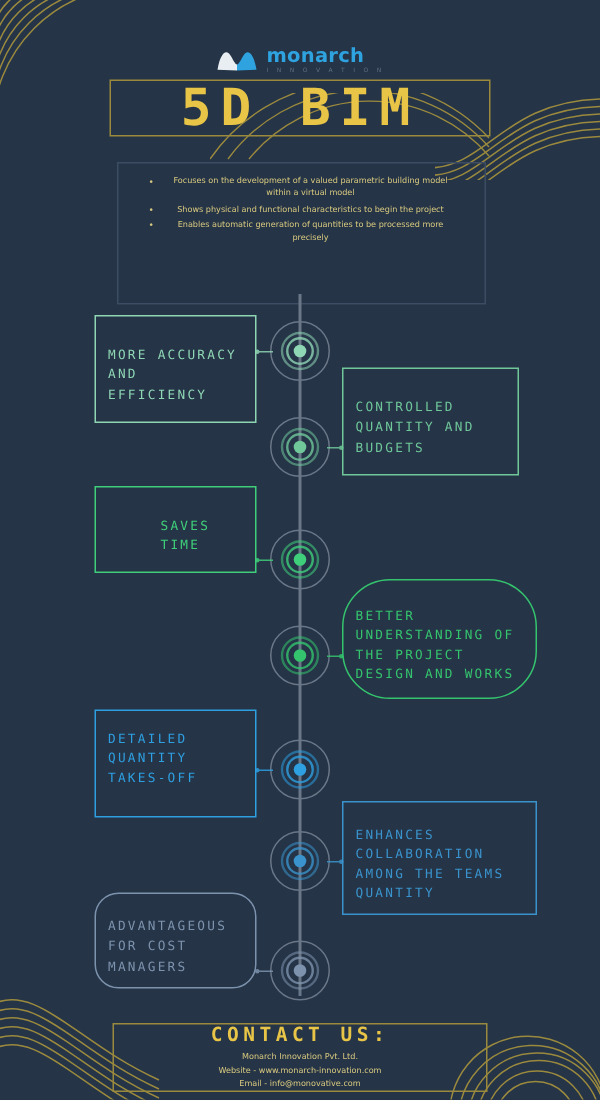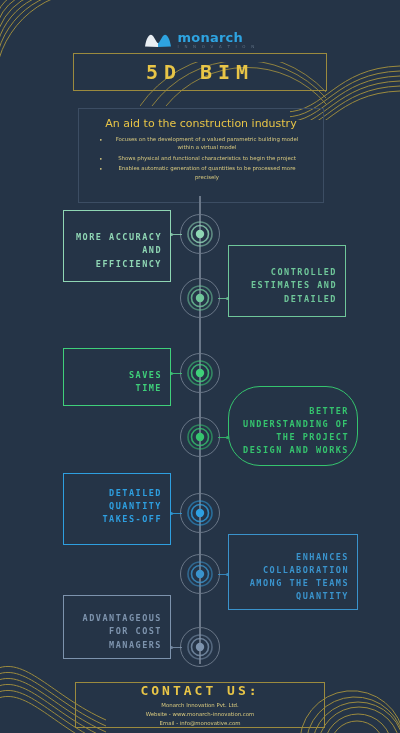--- a/index.html
+++ b/index.html
@@ -32,21 +32,21 @@
     font-family:"DejaVu Sans", sans-serif;
     font-size:4px; color:#5f7184; letter-spacing:2.2px; margin-top:1px;
   }
   .title-frame {
     position:absolute; left:73px; top:53px; width:254px; height:38px;
     border:1px solid #9b8a3e;
   }
   .title-text {
     position:absolute; left:73px; top:53px; width:254px; height:38px;
     display:flex; align-items:center; justify-content:center;
-    color:#e8c547; font-size:20px; font-weight:bold; letter-spacing:6px;
+    color:#e8c547; font-size:34px; font-weight:bold; letter-spacing:6px;
   }
 
   
   .intro {
     position:absolute; left:78px; top:108px; width:246px; height:95px;
     border:1px solid #3c4d63; padding:8px 12px 6px;
   }
   .intro-title {
     font-family:"DejaVu Sans", sans-serif;
     color:#e8c547; font-size:11px; text-align:center; margin-bottom:5px;
@@ -79,21 +79,21 @@
 
   
   .box {
     position:absolute; border:1px solid;
     display:flex; flex-direction:column;
     align-items:center; justify-content:center;
     padding:6px 8px;
   }
   .box .lbl {
     font-size:8.5px; letter-spacing:1.5px; line-height:1.55;
-    text-align:right; font-weight:bold;margin-top:17px;
+    text-align:left; font-weight:normal;margin-top:17px;
   }
   .box .rule {
     width:62%; height:1px; margin-top:7px;
   }
 
   
   .contact {
     position:absolute; left:75px; top:682px; width:250px; height:46px;
     border:1px solid #9b8a3e;
     display:flex; flex-direction:column; align-items:center; justify-content:flex-start;
@@ -183,21 +183,20 @@
       <div class="logo-text">
         <span class="logo-name">monarch</span>
         <span class="logo-sub">I N N O V A T I O N</span>
       </div>
     </div>
     <div class="title-frame"></div>
     <div class="title-text">5D BIM</div>
   </div>
 
   <div class="intro">
-    <div class="intro-title">An aid to the construction industry</div>
     <ul>
       <li>Focuses on the development of a valued parametric building model within a virtual model</li>
       <li>Shows physical and functional characteristics to     begin the project</li>
       <li>Enables automatic generation of quantities to be     processed more precisely</li>
     </ul>
   </div>
 
   <div class="spine"></div>
 
   <div id="timeline-layer">
@@ -217,33 +216,33 @@
       <div class="node" style="left: 200px; top: 298px;"><svg viewBox="0 0 54 54" width="54" height="54">
           <circle cx="27" cy="27" r="19.5" fill="none" stroke="#6a7788" stroke-width="1"></circle>
           <circle cx="27" cy="27" r="12" fill="none" stroke="#6fc79a" stroke-width="1.6" opacity=".55"></circle>
           <circle cx="27" cy="27" r="8.5" fill="none" stroke="#6fc79a" stroke-width="1.6" opacity=".8"></circle>
           <circle cx="27" cy="27" r="4.2" fill="#6fc79a"></circle>
         </svg></div>
       <div class="conn" style="background: rgb(111, 199, 154); opacity: 0.85; top: 298px; left: 218px; width: 10px;">
         <span class="dot" style="right:-1px;background:#6fc79a"></span>
       </div>
       <div class="box" style="left: 228px; top: 245px; width: 118px; height: 72px; border-color: rgb(111, 199, 154);">
-        <div class="lbl" style="color: rgb(111, 199, 154);">CONTROLLED ESTIMATES AND DETAILED</div>
+        <div class="lbl" style="color: rgb(111, 199, 154);">CONTROLLED QUANTITY AND BUDGETS</div>
         <div class="rule" style="background: rgb(111, 199, 154); opacity: 0.75;"></div>
       </div>
       <div class="node" style="left: 200px; top: 373px;"><svg viewBox="0 0 54 54" width="54" height="54">
           <circle cx="27" cy="27" r="19.5" fill="none" stroke="#6a7788" stroke-width="1"></circle>
           <circle cx="27" cy="27" r="12" fill="none" stroke="#3fcf7a" stroke-width="1.6" opacity=".55"></circle>
           <circle cx="27" cy="27" r="8.5" fill="none" stroke="#3fcf7a" stroke-width="1.6" opacity=".8"></circle>
           <circle cx="27" cy="27" r="4.2" fill="#3fcf7a"></circle>
         </svg></div>
       <div class="conn" style="background: rgb(63, 207, 122); opacity: 0.85; top: 373px; left: 171px; width: 11px;">
         <span class="dot" style="left:-1px;background:#3fcf7a"></span>
       </div>
-      <div class="box" style="left: 63px; top: 348px; width: 108px; height: 58px; border-color: rgb(63, 207, 122); padding-left: 43px;">
+      <div class="box" style="left: 63px; top: 324px; width: 108px; height: 58px; border-color: rgb(63, 207, 122); padding-left: 43px;">
         <div class="lbl" style="color: rgb(63, 207, 122);">SAVES TIME</div>
         <div class="rule" style="background: rgb(63, 207, 122); opacity: 0.75;"></div>
       </div>
       <div class="node" style="left: 200px; top: 437px;"><svg viewBox="0 0 54 54" width="54" height="54">
           <circle cx="27" cy="27" r="19.5" fill="none" stroke="#6a7788" stroke-width="1"></circle>
           <circle cx="27" cy="27" r="12" fill="none" stroke="#35c46e" stroke-width="1.6" opacity=".55"></circle>
           <circle cx="27" cy="27" r="8.5" fill="none" stroke="#35c46e" stroke-width="1.6" opacity=".8"></circle>
           <circle cx="27" cy="27" r="4.2" fill="#35c46e"></circle>
         </svg></div>
       <div class="conn" style="background: rgb(53, 196, 110); opacity: 0.85; top: 437px; left: 218px; width: 10px;">
@@ -281,21 +280,21 @@
       </div>
       <div class="node" style="left: 200px; top: 647px;"><svg viewBox="0 0 54 54" width="54" height="54">
           <circle cx="27" cy="27" r="19.5" fill="none" stroke="#6a7788" stroke-width="1"></circle>
           <circle cx="27" cy="27" r="12" fill="none" stroke="#7d93ad" stroke-width="1.6" opacity=".55"></circle>
           <circle cx="27" cy="27" r="8.5" fill="none" stroke="#7d93ad" stroke-width="1.6" opacity=".8"></circle>
           <circle cx="27" cy="27" r="4.2" fill="#7d93ad"></circle>
         </svg></div>
       <div class="conn" style="background: rgb(125, 147, 173); opacity: 0.85; top: 647px; left: 171px; width: 11px;">
         <span class="dot" style="left:-1px;background:#7d93ad"></span>
       </div>
-      <div class="box" style="left: 63px; top: 595px; width: 108px; height: 64px; border-color: rgb(125, 147, 173);">
+      <div class="box" style="left: 63px; top: 595px; width: 108px; height: 64px; border-color: rgb(125, 147, 173); border-radius: 16px;">
         <div class="lbl" style="color: rgb(125, 147, 173);">ADVANTAGEOUS FOR COST MANAGERS</div>
         <div class="rule" style="background: rgb(125, 147, 173); opacity: 0.75;"></div>
       </div>
     </div>
 
   <div class="contact">
     <div class="contact-title">CONTACT US:</div>
     <div class="contact-lines">
       <div>Monarch Innovation Pvt. Ltd.</div>
       <div>Website - www.monarch-innovation.com</div>

